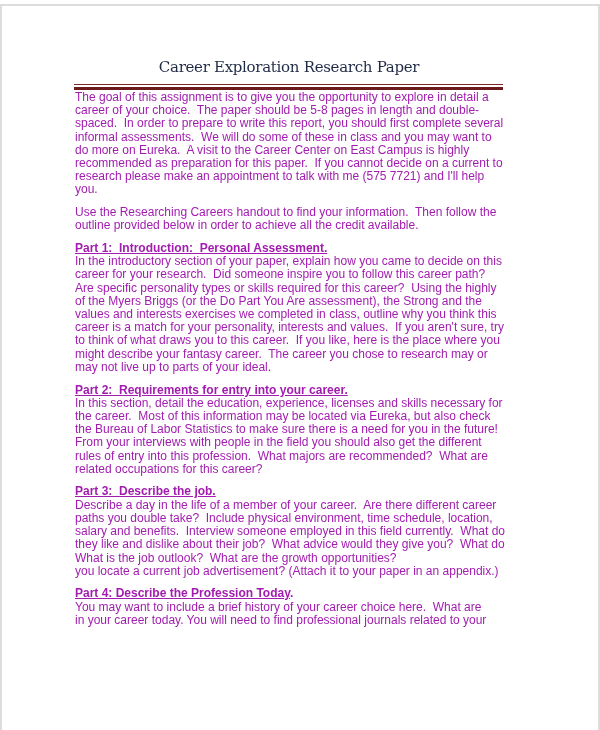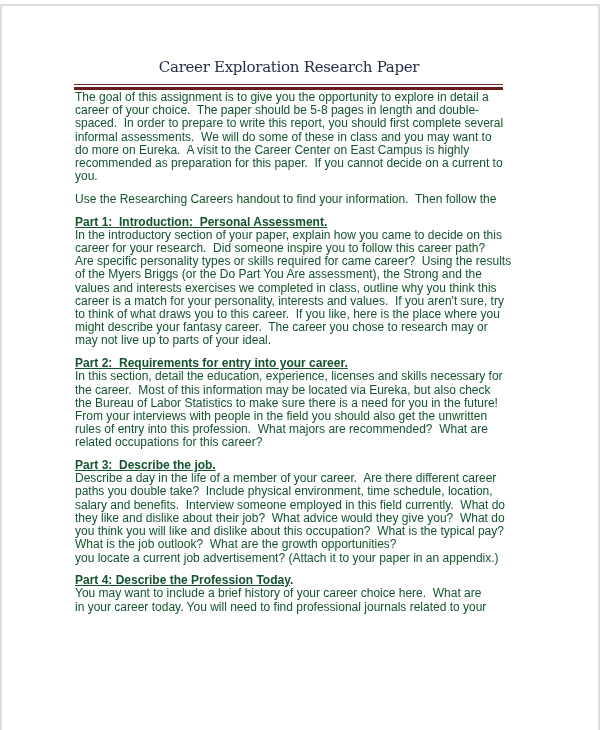--- a/index.html
+++ b/index.html
@@ -24,21 +24,21 @@
       background: #7a2a2a;
     }
     .rule-thick {
       position: absolute; left: 72px; width: 429px; top: 81px; height: 3px;
       background: #6b1b1b;
     }
     .body {
       position: absolute; left: 73px; top: 85px; width: 430px;
       font-family: "Liberation Sans", sans-serif;
       font-size: 12px;
-      color: #14532d;
+      color: #a21caf;
       line-height: 13.2px;
     }
     .para { margin: 0 0 9.5px 0; }
     .line { display: block; white-space: pre; }
     .heading { font-weight: bold; text-decoration: underline; }
     .heading-tail { font-weight: bold; text-decoration: none; }
     .bold { font-weight: bold; }
   </style>
 </head>
 <body>
@@ -51,57 +51,58 @@
 
   <div class="body">
 
     <p class="para">
       <span class="line">The goal of this assignment is to give you the opportunity to explore in detail a</span>
       <span class="line">career of your choice.  The paper should be 5-8 pages in length and double-</span>
       <span class="line">spaced.  In order to prepare to write this report, you should first complete several</span>
       <span class="line">informal assessments.  We will do some of these in class and you may want to</span>
       <span class="line">do more on Eureka.  A visit to the Career Center on East Campus is highly</span>
       <span class="line">recommended as preparation for this paper.  If you cannot decide on a current to</span>
+      <span class="line">research please make an appointment to talk with me (575 7721) and I'll help</span>
       <span class="line">you.</span>
     </p>
 
     <p class="para">
       <span class="line">Use the Researching Careers handout to find your information.  Then follow the</span>
+      <span class="line">outline provided below in order to achieve all the credit available.</span>
     </p>
 
     <div class="para">
       <span class="line heading">Part 1:  Introduction:  Personal Assessment.</span>
       <span class="line">In the introductory section of your paper, explain how you came to decide on this</span>
       <span class="line">career for your research.  Did someone inspire you to follow this career path?</span>
-      <span class="line">Are specific personality types or skills required for came career?  Using the results</span>
+      <span class="line">Are specific personality types or skills required for this career?  Using the highly</span>
       <span class="line">of the Myers Briggs (or the Do Part You Are assessment), the Strong and the</span>
       <span class="line">values and interests exercises we completed in class, outline why you think this</span>
       <span class="line">career is a match for your personality, interests and values.  If you aren't sure, try</span>
       <span class="line">to think of what draws you to this career.  If you like, here is the place where you</span>
       <span class="line">might describe your fantasy career.  The career you chose to research may or</span>
       <span class="line">may not live up to parts of your ideal.</span>
     </div>
 
     <div class="para">
       <span class="line heading">Part 2:  Requirements for entry into your career.</span>
       <span class="line">In this section, detail the education, experience, licenses and skills necessary for</span>
       <span class="line">the career.  Most of this information may be located via Eureka, but also check</span>
       <span class="line">the Bureau of Labor Statistics to make sure there is a need for you in the future!</span>
-      <span class="line">From your interviews with people in the field you should also get the unwritten</span>
+      <span class="line">From your interviews with people in the field you should also get the different</span>
       <span class="line">rules of entry into this profession.  What majors are recommended?  What are</span>
       <span class="line">related occupations for this career?</span>
     </div>
 
     <div class="para">
       <span class="line heading">Part 3:  Describe the job.</span>
       <span class="line">Describe a day in the life of a member of your career.  Are there different career</span>
       <span class="line">paths you double take?  Include physical environment, time schedule, location,</span>
       <span class="line">salary and benefits.  Interview someone employed in this field currently.  What do</span>
       <span class="line">they like and dislike about their job?  What advice would they give you?  What do</span>
-      <span class="line">you think you will like and dislike about this occupation?  What is the typical pay?</span>
       <span class="line">What is the job outlook?  What are the growth opportunities?</span>
       <span class="line">you locate a current job advertisement? (Attach it to your paper in an appendix.)</span>
     </div>
 
     <div class="para">
       <span class="line"><span class="heading">Part 4: Describe the Profession Today</span><span class="heading-tail">.</span></span>
       <span class="line">You may want to include a brief history of your career choice here.  What are</span>
       <span class="line">in your career today. You will need to find professional journals related to your</span>
     </div>
 

